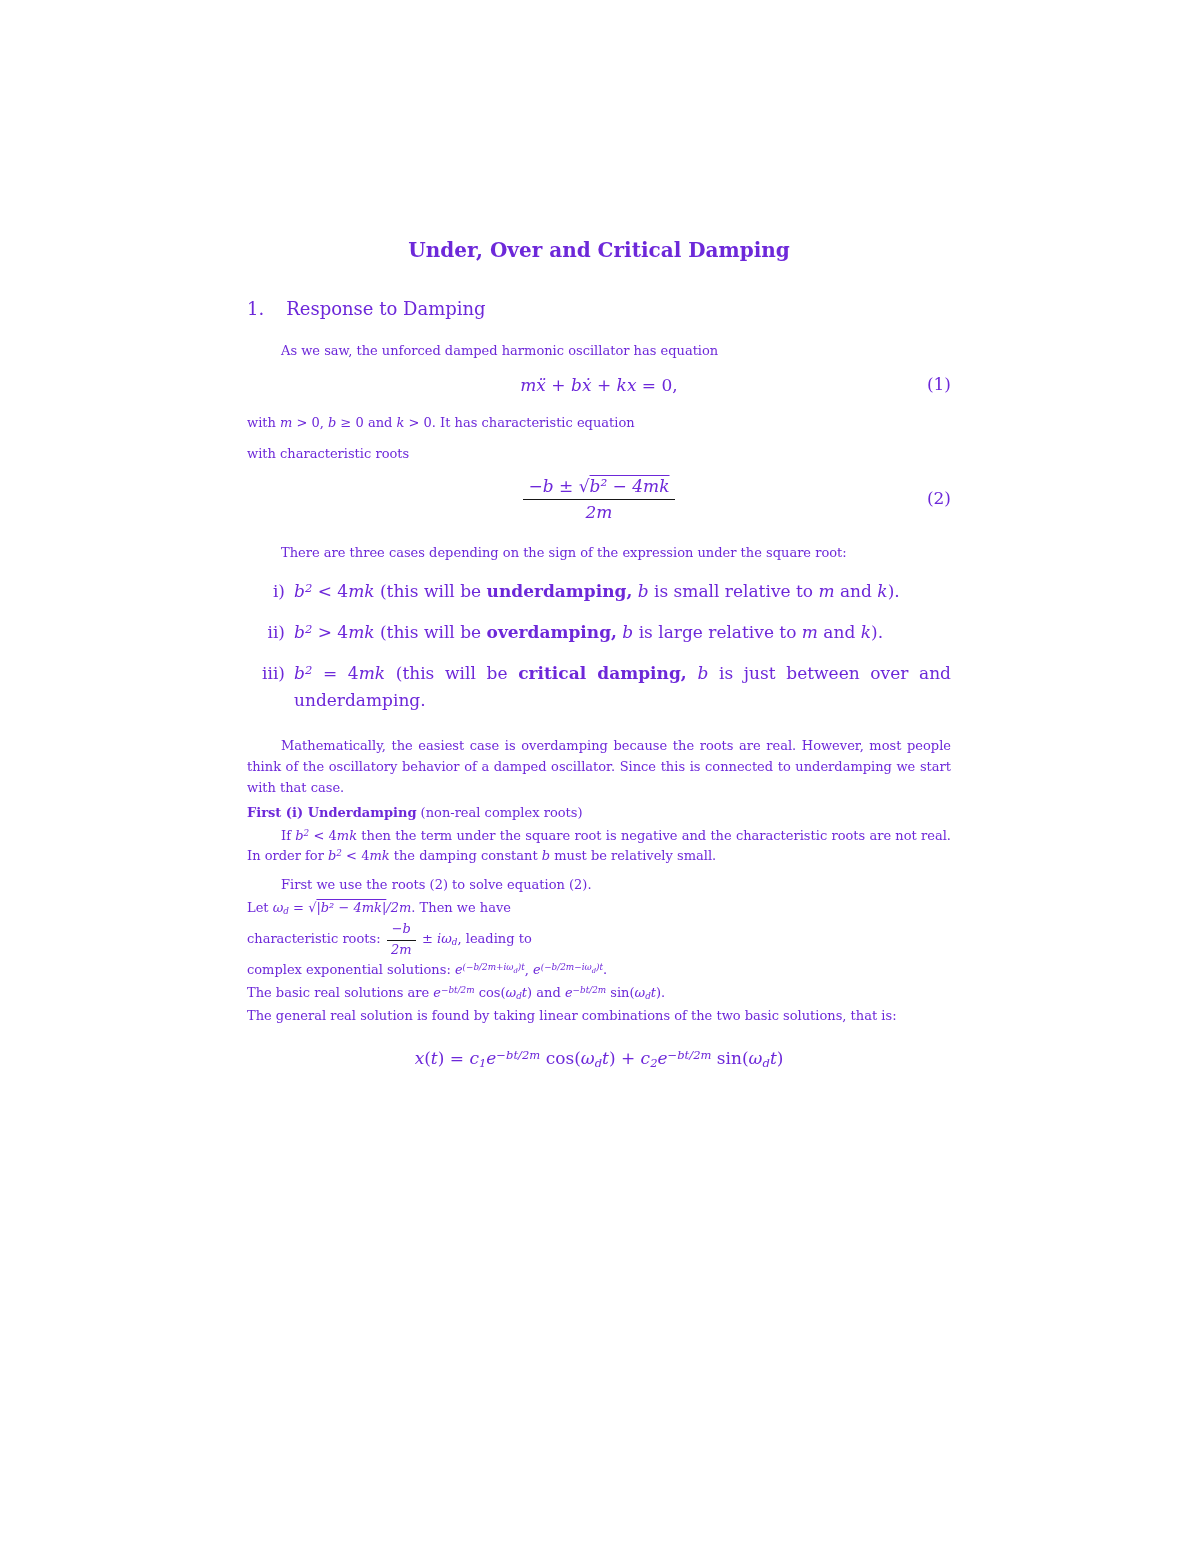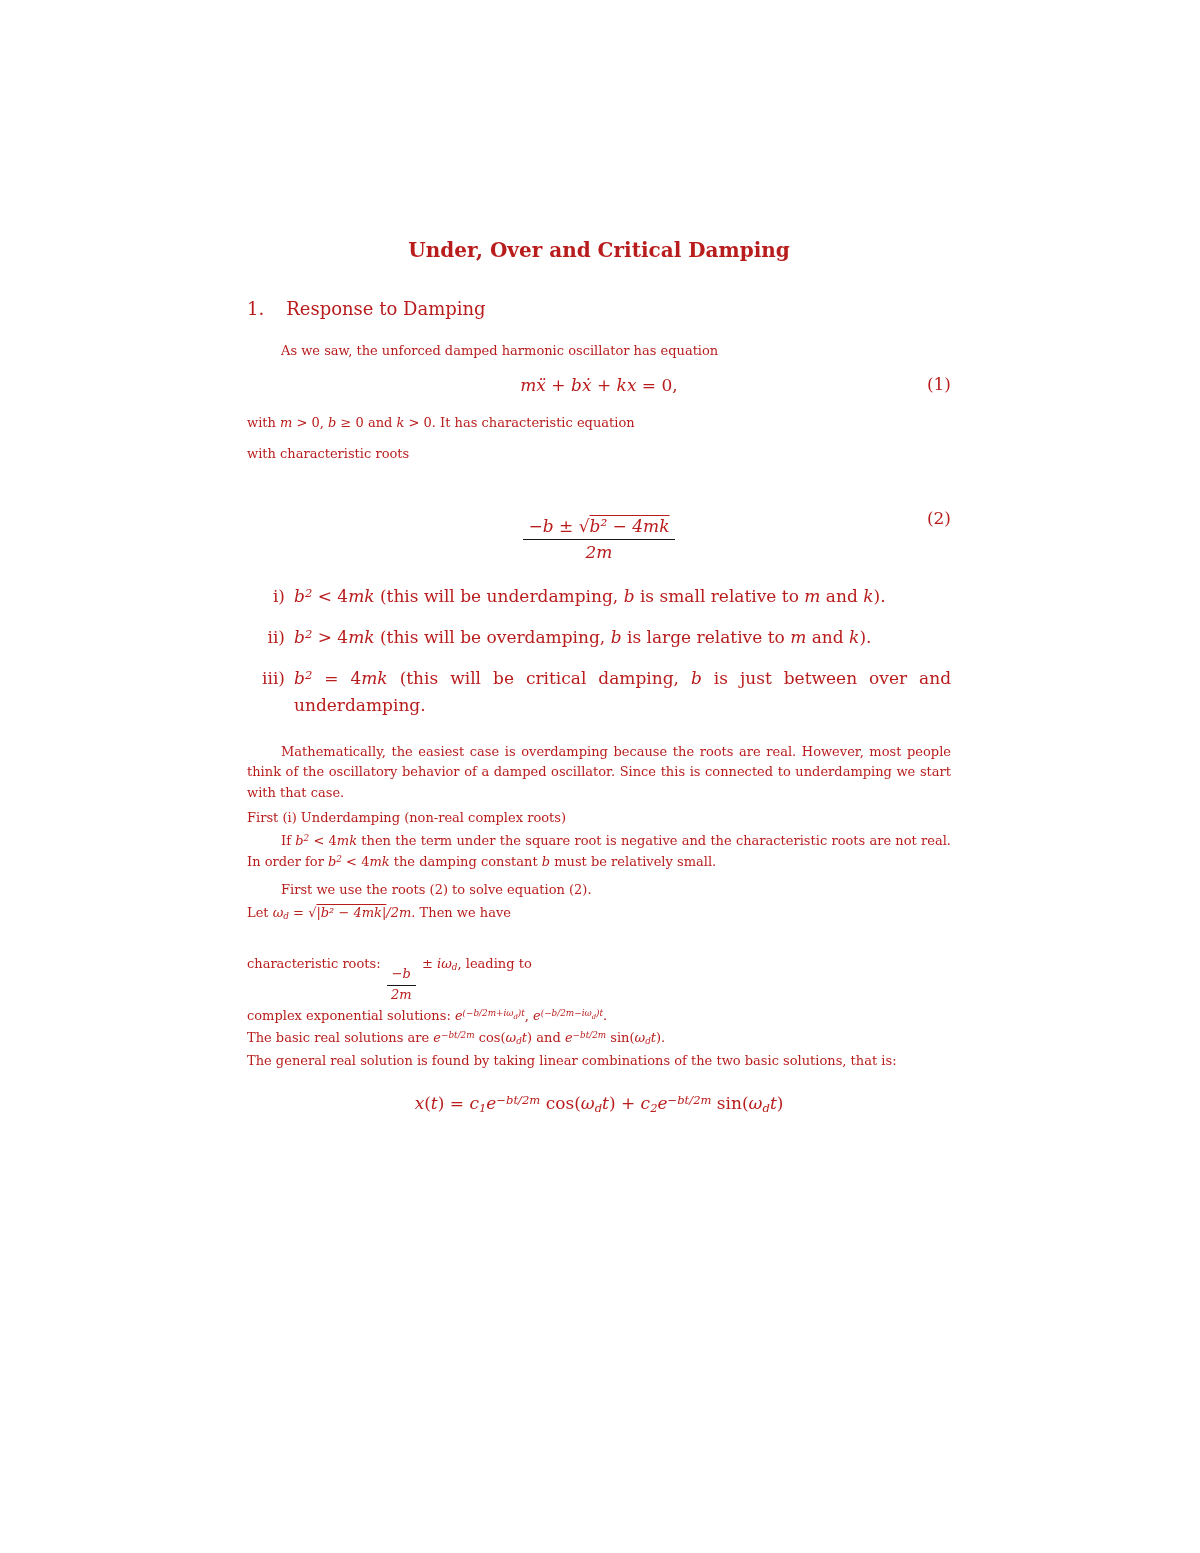--- a/index.html
+++ b/index.html
@@ -3,21 +3,21 @@
 <meta charset="utf-8">
 <style>
   html, body { margin: 0; padding: 0; background: #ffffff; }
   .page {
     width: 1200px;
     height: 1553px;
     background: #ffffff;
     position: relative;
     overflow: hidden;
     font-family: "DejaVu Serif", "Liberation Serif", serif;
-    color: #b91c1c;
+    color: #6d28d9;
   }
   .content {
     position: absolute;
     left: 247px;
     top: 238px;
     width: 704px;
   }
   .title {
     font-size: 20px;
     font-weight: bold;
@@ -52,32 +52,32 @@
     transform: translateY(-50%);
     font-style: normal;
   }
   .frac {
     display: inline-block;
     text-align: center;
     vertical-align: middle;
     line-height: 1.3;
     padding: 0 2px;
   }
-  .frac .num { display: block; border-bottom: 1.2px solid #161616; padding: 0 5px 2px 5px; margin-top: 40px; }
+  .frac .num { display: block; border-bottom: 1.2px solid #161616; padding: 0 5px 2px 5px; }
   .frac .den { display: block; padding-top: 1px; }
   .frac-row { margin: 10px 0 20px 0; }
   .list { margin: 14px 0 22px 0; }
   .list-item { display: flex; margin-bottom: 14px; font-size: 17px; line-height: 1.6; }
   .list-item .item-label { width: 38px; text-align: right; flex: 0 0 38px; margin-right: 9px; }
   .list-item .item-body { flex: 1; text-align: justify; }
   .mline { display: block; }
   
   .tk-t  { font-style: normal; }
   .tk-i  { font-style: italic; }
-  .tk-bt { font-style: normal; font-weight: normal; }
+  .tk-bt { font-style: normal; font-weight: bold; }
   .tk-sup { font-style: italic; font-size: 68%; vertical-align: 0.45em; }
   .tk-sub { font-style: italic; font-size: 68%; vertical-align: -0.25em; }
   .tk-supsub { font-style: italic; font-size: 52%; vertical-align: 0.18em; }
   .tk-ol { font-style: italic; text-decoration: overline; }
   .it { font-style: italic; }
 </style>
 </head>
 <body>
 
 <div class="page">
@@ -102,20 +102,21 @@
     <p class="tight">with characteristic roots</p>
 
     <div class="eq-row frac-row">
       <span class="frac">
         <span class="num"><span class="tk-i">−b</span><span class="tk-t"> ± </span><span class="tk-t">√</span><span class="tk-ol">b² − 4mk</span></span>
         <span class="den it">2m</span>
       </span>
       <span class="eq-num">(2)</span>
     </div>
 
+    <p class="indent">There are three cases depending on the sign of the expression under the square root:</p>
 
     <div class="list">
       <div class="list-item">
         <span class="item-label">i)</span>
         <span class="item-body"><span class="tk-i">b</span><span class="tk-sup">2</span><span class="tk-t"> &lt; 4</span><span class="tk-i">mk</span><span class="tk-t">  (this will be </span><span class="tk-bt">underdamping,</span><span class="tk-t"> </span><span class="tk-i">b</span><span class="tk-t"> is small relative to </span><span class="tk-i">m</span><span class="tk-t"> and </span><span class="tk-i">k</span><span class="tk-t">).</span></span>
       </div>
       <div class="list-item">
         <span class="item-label">ii)</span>
         <span class="item-body"><span class="tk-i">b</span><span class="tk-sup">2</span><span class="tk-t"> &gt; 4</span><span class="tk-i">mk</span><span class="tk-t">  (this will be </span><span class="tk-bt">overdamping,</span><span class="tk-t"> </span><span class="tk-i">b</span><span class="tk-t"> is large relative to </span><span class="tk-i">m</span><span class="tk-t"> and </span><span class="tk-i">k</span><span class="tk-t">).</span></span>
       </div>

